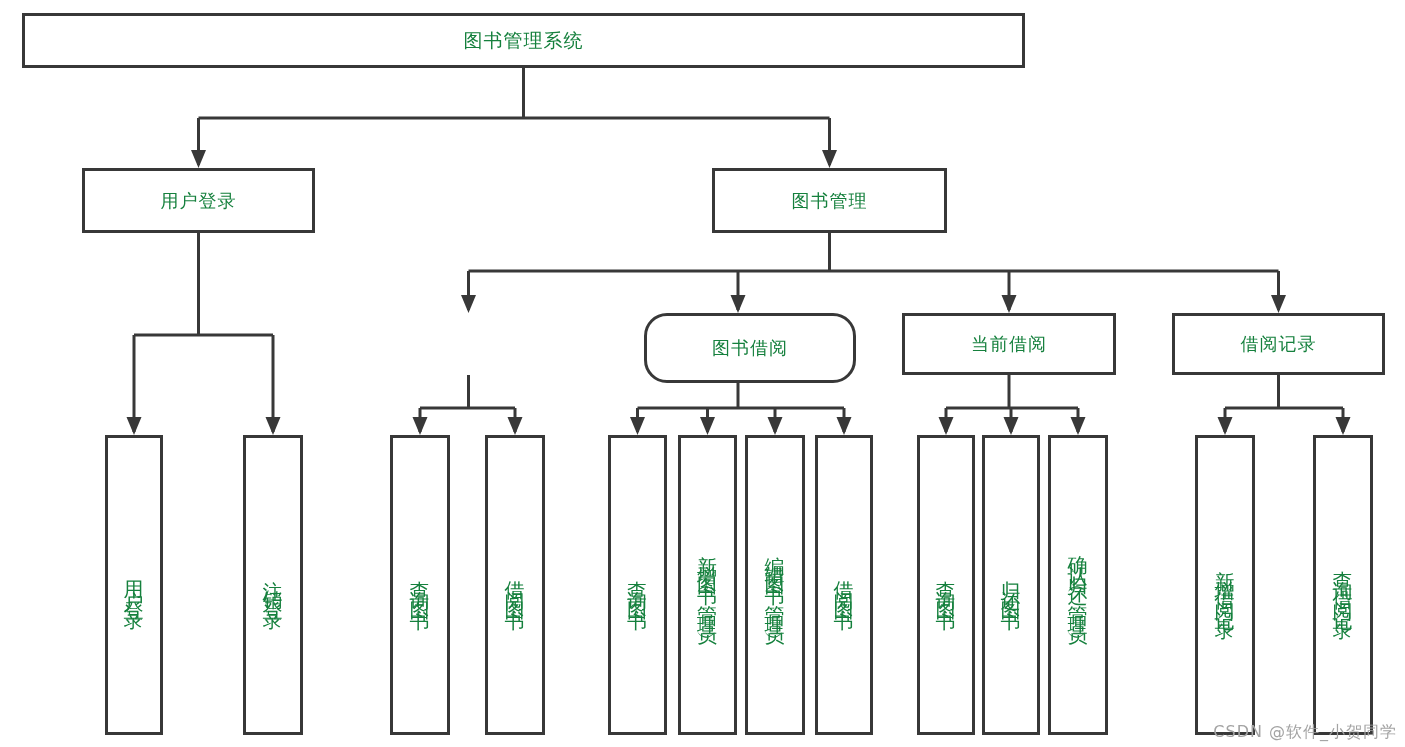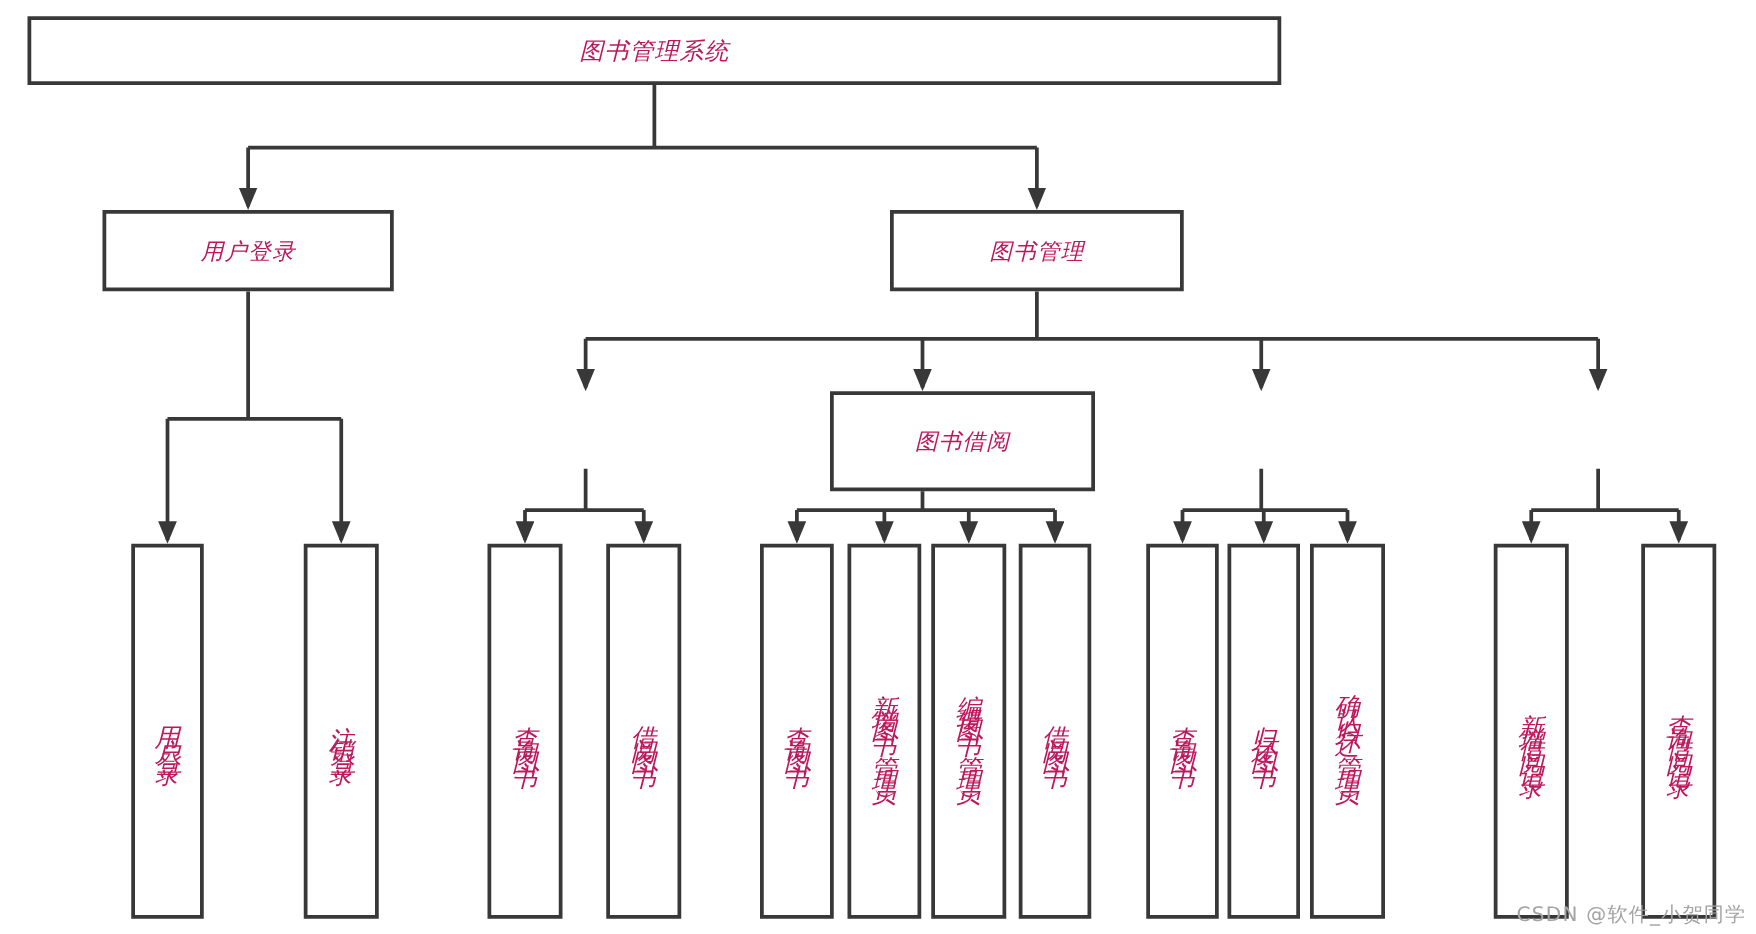--- a/index.html
+++ b/index.html
@@ -14,25 +14,24 @@
   .connector-layer {
     position: absolute;
     left: 0; top: 0;
     width: 1405px; height: 747px;
   }
   .node {
     position: absolute;
     box-sizing: border-box;
     background: #ffffff;
     border: 3px solid #383838;
-    color: #be185d;
+    color: #15803d;
     display: flex;
     align-items: center;
     justify-content: center;
-    font-style: italic;
   }
   .h-node { font-size: 18px; letter-spacing: 1px; }
   .root-node { font-size: 19px; }
   .v-node .label {
     writing-mode: vertical-rl;
     text-orientation: mixed;
     font-size: 20px;
     line-height: 1;
     letter-spacing: 10px;
     white-space: nowrap;
@@ -120,22 +119,28 @@
     <span class="label">图书管理系统</span>
   </div>
 
   <div class="node h-node" style="left:82px; top:168px; width:233px; height:65px;">
     <span class="label">用户登录</span>
   </div>
   <div class="node h-node" style="left:712px; top:168px; width:235px; height:65px;">
     <span class="label">图书管理</span>
   </div>
 
-  <div class="node h-node" style="left:664px; top:313px; width:212px; height:80px;">
+  <div class="node h-node" style="left:644px; top:313px; width:212px; height:70px;border-radius:23px;">
     <span class="label">图书借阅</span>
+  </div>
+  <div class="node h-node" style="left:902px; top:313px; width:214px; height:62px;">
+    <span class="label">当前借阅</span>
+  </div>
+  <div class="node h-node" style="left:1172px; top:313px; width:213px; height:62px;">
+    <span class="label">借阅记录</span>
   </div>
 
   <div class="node v-node" style="left:105px; top:435px; width:58px; height:300px;">
     <span class="label">用户登录</span>
   </div>
   <div class="node v-node" style="left:243px; top:435px; width:60px; height:300px;">
     <span class="label">注销登录</span>
   </div>
 
   <div class="node v-node" style="left:390px; top:435px; width:60px; height:300px;">

